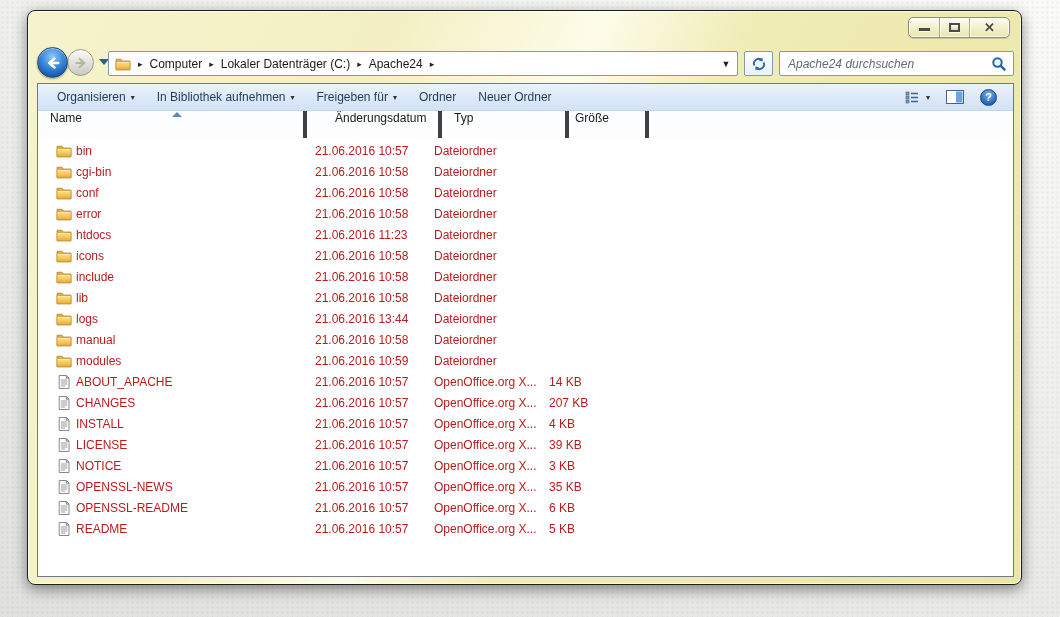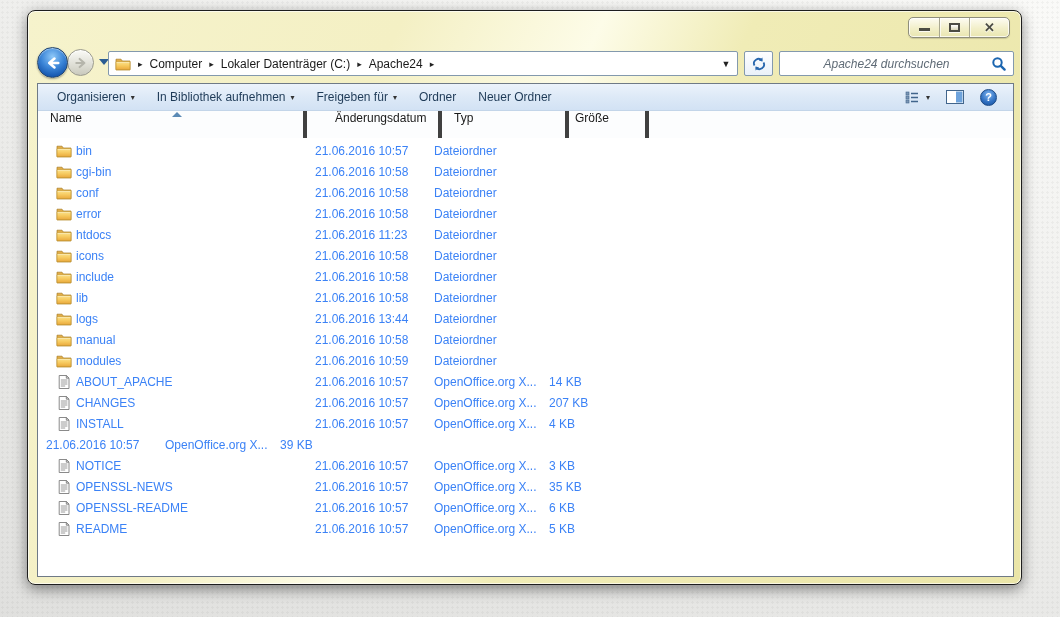--- a/index.html
+++ b/index.html
@@ -68,21 +68,21 @@
     border:1px solid #8399ad; border-radius:2px;
     background:linear-gradient(#fdfeff,#eaf1f9); display:flex; align-items:center; justify-content:center;
   }
 
   .search-box {
     position:absolute; left:751px; top:6px; width:235px; height:25px;
     background:#fff; border:1px solid #8399ad; border-radius:2px;
   }
   .search-box input {
     width:100%; height:100%; border:none; outline:none; background:transparent;
-    font-family:"Liberation Sans",sans-serif; font-size:12px; padding:0 28px 0 8px; color:#222;text-align:center;
+    font-family:"Liberation Sans",sans-serif; font-size:12px; padding:0 28px 0 8px; color:#222;
   }
   .search-box input::placeholder { font-style:italic; color:#5f6b76; opacity:1; }
   .search-mag { position:absolute; right:6px; top:4px; }
 
   
   .content {
     position:absolute; left:9px; top:72px; width:977px; height:494px;
     background:#fff; border:1px solid #6f7a86; overflow:hidden;
   }
 
@@ -111,21 +111,21 @@
   .h-date  { width:115px; padding-left:8px;margin-left:20px; }
   .h-type  { width:127px; padding-left:12px; }
   .h-size  { width:80px;  padding-left:6px; }
   .sort-arrow {
     position:absolute; left:134px; top:1px; width:0; height:0;
     border-left:5px solid transparent; border-right:5px solid transparent; border-bottom:5px solid #5b8ab5;
   }
 
   
   .rows { margin-top:2px; }
-  .row { display:flex; align-items:center; height:21px; font-size:12px; color:#3b82f6; }
+  .row { display:flex; align-items:center; height:21px; font-size:12px; color:#b91c1c; }
   .c-name { width:269px; display:flex; align-items:center; padding-left:18px; }
   .fico { width:16px; height:16px; margin-right:4px; position:relative; flex:none; }
   .fico .i-folder, .fico .i-doc { display:none; position:absolute; inset:0; }
   .fico.icon-folder .i-folder { display:block; }
   .fico.icon-document .i-doc { display:block; }
   .c-date { width:115px; padding-left:8px; }
   .c-type { width:127px; padding-left:12px; }
   .c-size { width:80px; text-align:left; padding-right:10px; }
 </style>
 </head>
@@ -481,20 +481,29 @@
               </svg>
             </span>
             <span>INSTALL</span>
           </div>
           <div class="c-date">21.06.2016 10:57</div>
           <div class="c-type">OpenOffice.org X...</div>
           <div class="c-size">4 KB</div>
         </div>
 
         <div class="row">
+          <div class="c-name">
+            <span class="fico icon-document">
+
+              <svg class="i-doc" width="16" height="16" viewBox="0 0 16 16">
+                <use href="#icon-doc-sym"></use>
+              </svg>
+            </span>
+            <span>LICENSE</span>
+          </div>
           <div class="c-date">21.06.2016 10:57</div>
           <div class="c-type">OpenOffice.org X...</div>
           <div class="c-size">39 KB</div>
         </div>
 
         <div class="row">
           <div class="c-name">
             <span class="fico icon-document">
 
               <svg class="i-doc" width="16" height="16" viewBox="0 0 16 16">

